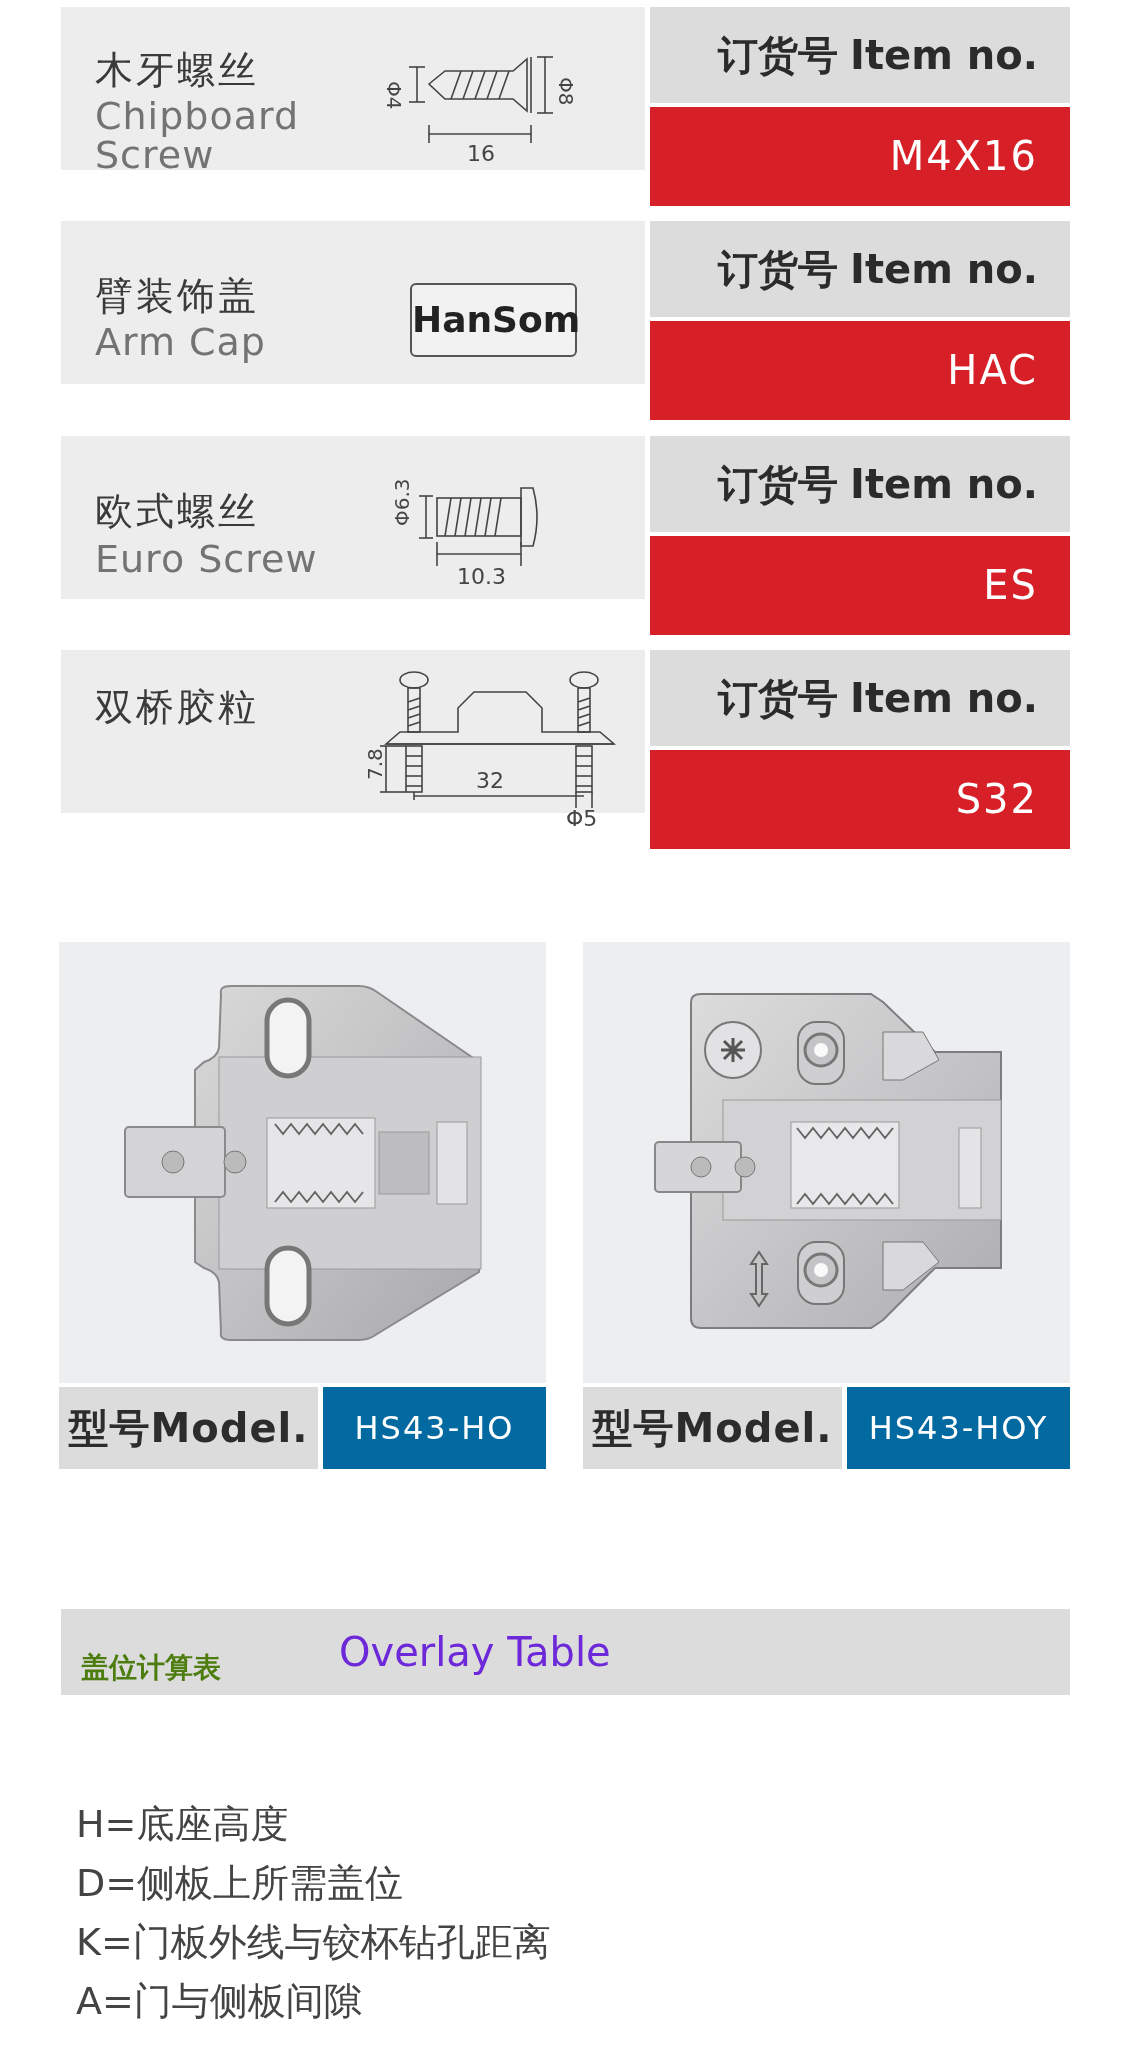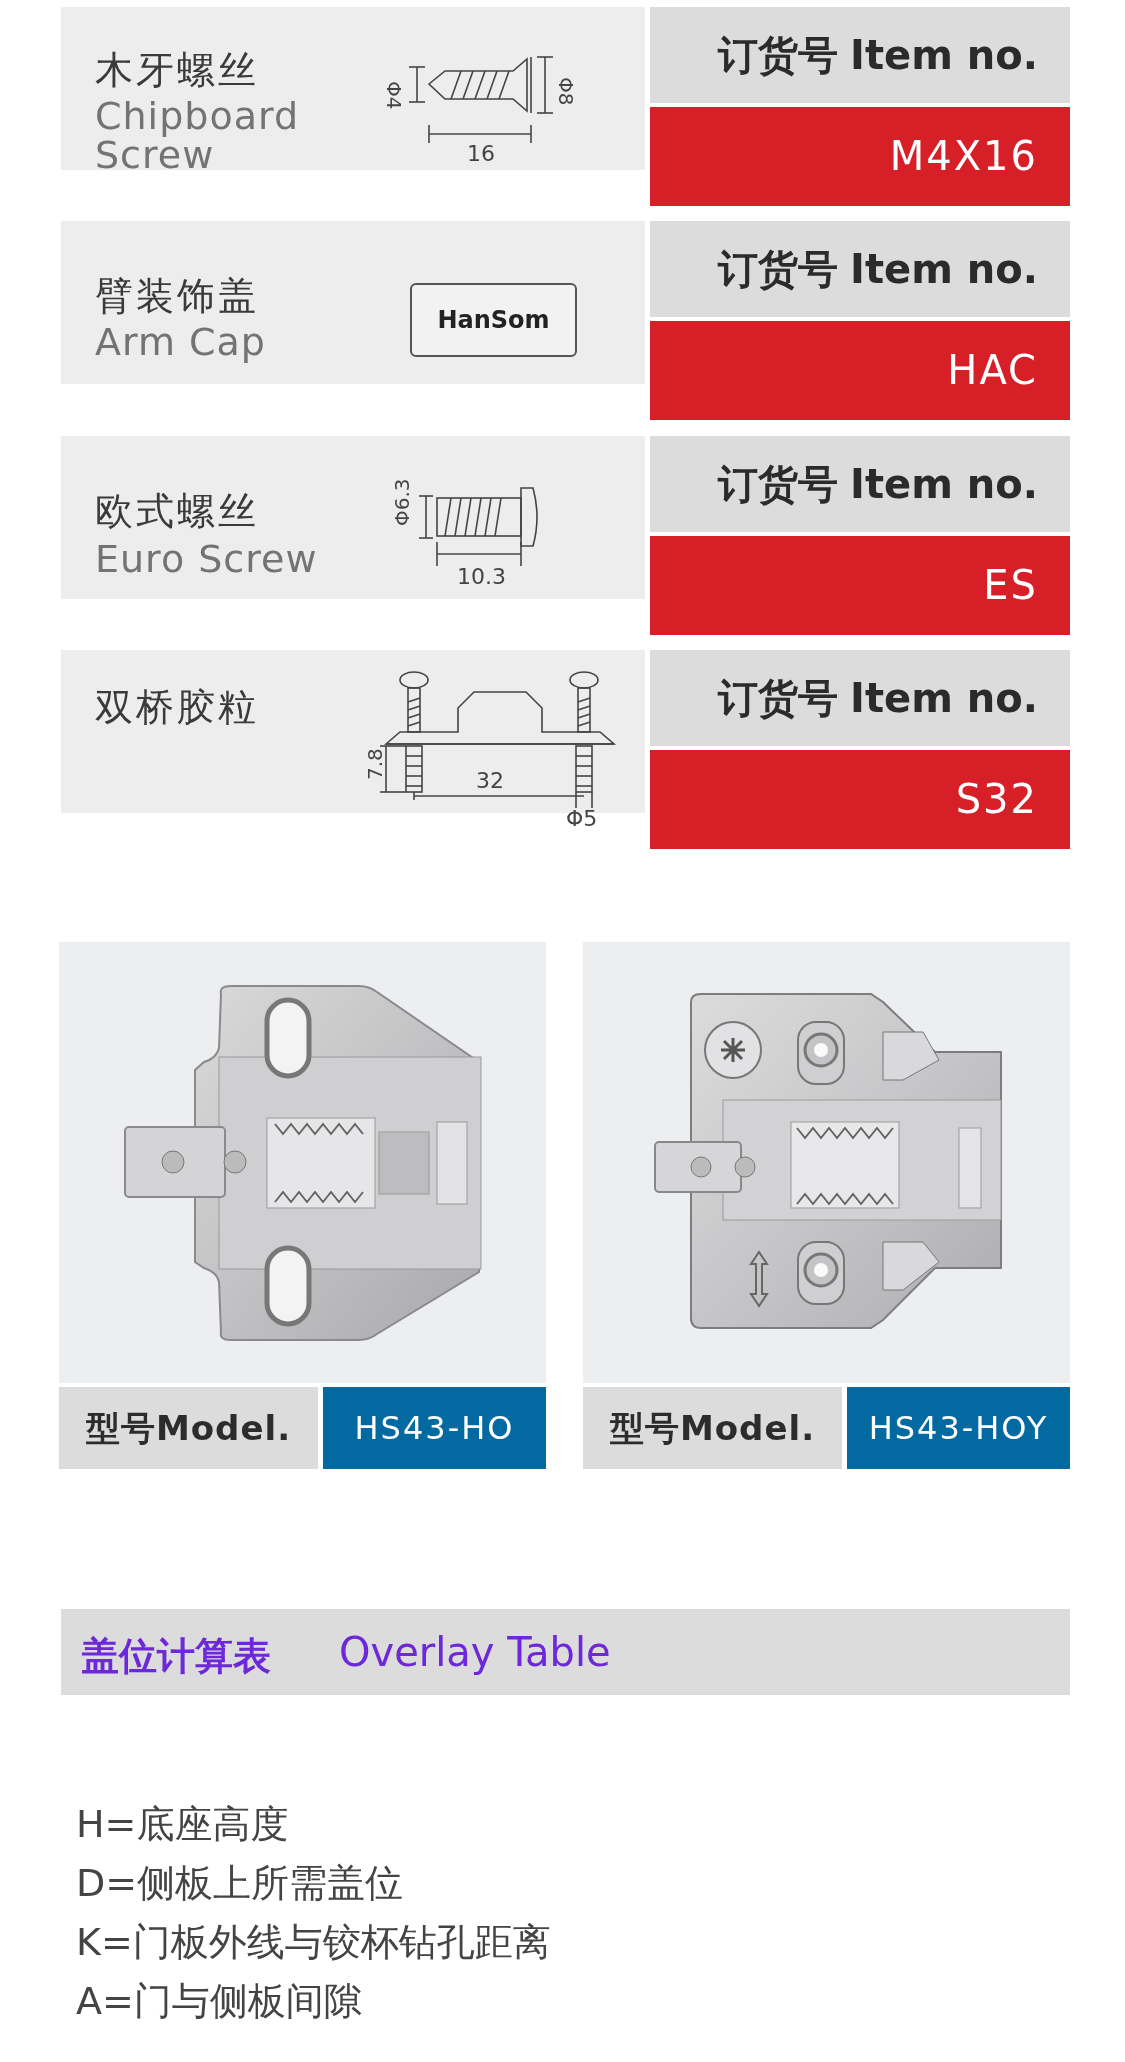--- a/index.html
+++ b/index.html
@@ -11,25 +11,25 @@
   .row .name-en { position: absolute; left: 34px; font-size: 38px; color: #737373; line-height: 39px; letter-spacing: 1px; }
   .row .drawing { position: absolute; }
   .row .hdr { position: absolute; left: 589px; top: 0; width: 420px; height: 96px; background: #dcdcdc;
               font-size: 40px; color: #2b2b2b; text-align: right; box-sizing: border-box; padding-right: 32px; line-height: 96px; font-weight: bold; }
   .row .hdr span { margin-left: 12px; }
   .row .code { position: absolute; left: 589px; top: 100px; width: 420px; height: 99px; background: #d71f27;
                color: #fff; font-size: 40px; text-align: right; box-sizing: border-box; padding-right: 32px; line-height: 99px; letter-spacing: 2px; }
   .card { position: absolute; top: 942px; width: 487px; height: 527px; }
   .card .img { position: absolute; left: 0; top: 0; width: 487px; height: 441px; background: #edeeef; }
   .card .lbl { position: absolute; left: 0; top: 445px; width: 259px; height: 82px; background: #dcdcdc;
-               font-size: 34px; font-weight: bold; color: #2c2c2c; line-height: 82px; text-align: center; letter-spacing: 1px; }
+               font-size: 40px; font-weight: bold; color: #2c2c2c; line-height: 82px; text-align: center; letter-spacing: 1px; }
   .card .model { position: absolute; left: 264px; top: 445px; width: 223px; height: 82px; background: #0369a1;
                  font-size: 32px; color: #fff; line-height: 82px; text-align: center; letter-spacing: 2px; }
   .overlay { position: absolute; left: 61px; top: 1609px; width: 1009px; height: 86px; background: #dcdcdc; }
-  .overlay .zh { position: absolute; left: 20px; top: 4px; line-height: 86px; font-size: 38px; font-weight: bold; color: #6d28d9; }
+  .overlay .zh { position: absolute; left: 20px; top: 16px; line-height: 86px; font-size: 28px; font-weight: bold; color: #4d7c0f; }
   .overlay .en { position: absolute; left: 278px; top: 0; line-height: 86px; font-size: 40px; color: #6d28d9; }
   .legend { position: absolute; left: 76px; top: 1795px; font-size: 38px; color: #444; line-height: 59px; }
   svg { display: block; }
 </style>
 </head>
 <body>
 
 <div class="row" style="top:7px">
   <div class="left">
     <div class="name-zh" style="top:38px">木牙螺丝</div>
@@ -64,21 +64,21 @@
   <div class="hdr"><b>订货号</b><span>Item no.</span></div>
   <div class="code">M4X16</div>
 </div>
 
 <div class="row" style="top:221px">
   <div class="left">
     <div class="name-zh" style="top:50px">臂装饰盖</div>
     <div class="name-en" style="top:102px">
       <div>Arm Cap</div>
     </div>
-    <div class="drawing" style="left:349px;top:62px;width:163px;height:70px;border:2px solid #555;border-radius:6px;background:#f2f2f2;text-align:center;line-height:70px;font-size:24px;font-weight:bold;color:#222;">HanSom</div>
+    <div class="drawing" style="left:349px;top:62px;width:163px;height:70px;border:2px solid #555;border-radius:6px;background:#f2f2f2;text-align:center;line-height:70px;font-size:36px;font-weight:bold;color:#222;">HanSom</div>
   </div>
   <div class="hdr"><b>订货号</b><span>Item no.</span></div>
   <div class="code">HAC</div>
 </div>
 
 <div class="row" style="top:436px">
   <div class="left">
     <div class="name-zh" style="top:50px">欧式螺丝</div>
     <div class="name-en" style="top:104px">
       <div>Euro Screw</div>

